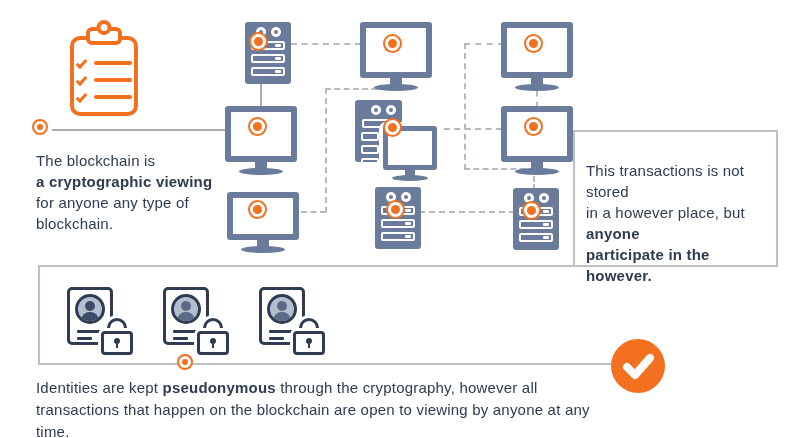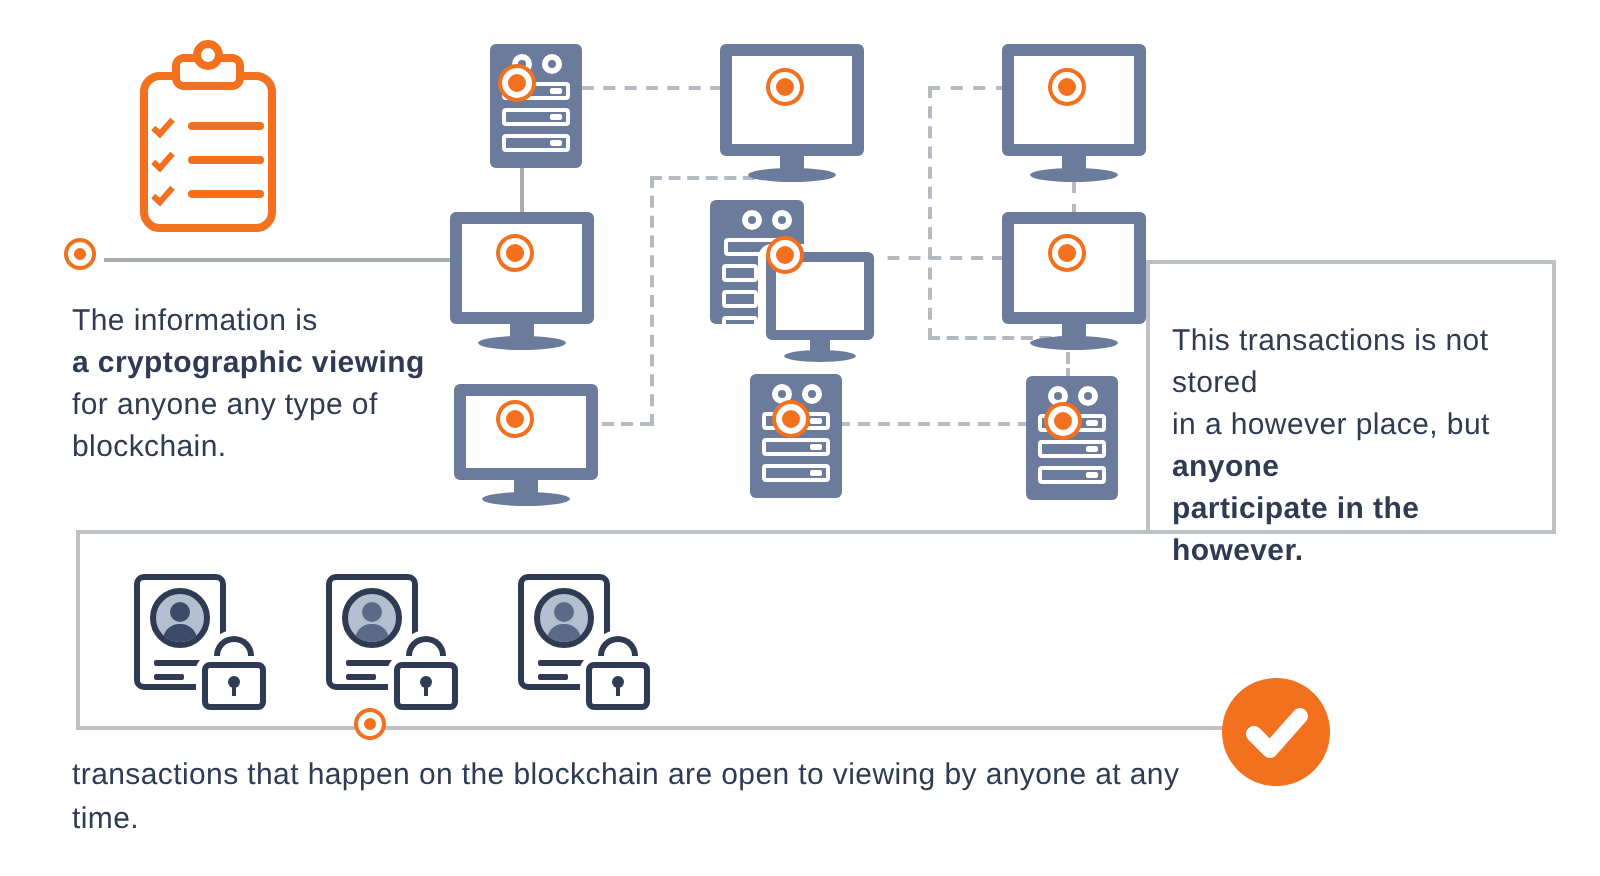--- a/index.html
+++ b/index.html
@@ -273,29 +273,32 @@
     </div>
   </div>
 
   <div class="check-circle">
     <svg width="54" height="54" viewBox="0 0 54 54">
       <path d="M16 28 l8 8 l15 -17" stroke="#fff" stroke-width="8" fill="none" stroke-linecap="round" stroke-linejoin="round"></path>
     </svg>
   </div>
 
   <div class="note" style="left:36px;top:150px;width:215px;">
-    <div><span>The information is</span></div>
+    <div><span>The blockchain is</span></div>
     <div><b>a cryptographic viewing</b></div>
     <div><span>for anyone any type of</span></div>
     <div><span>blockchain.</span></div>
   </div>
 
   <div class="note" style="left:586px;top:160px;width:185px;">
     <div><span>This transactions is not stored</span></div>
     <div><span>in a however place, but </span><b>anyone</b></div>
     <div><b>participate in the however.</b></div>
   </div>
 
   <div class="note" style="left:36px;top:377px;width:580px;line-height:22px;">
+    <div>
+      <span>Identities are kept </span><b>pseudonymous</b><span> through the cryptography, however all</span>
+    </div>
     <div><span>transactions that happen on the blockchain are open to viewing by anyone at any time.</span></div>
   </div>
 
 </div>
 
 </body></html>

